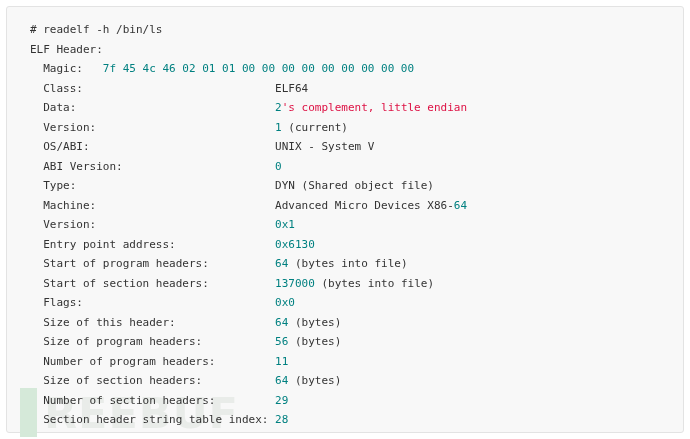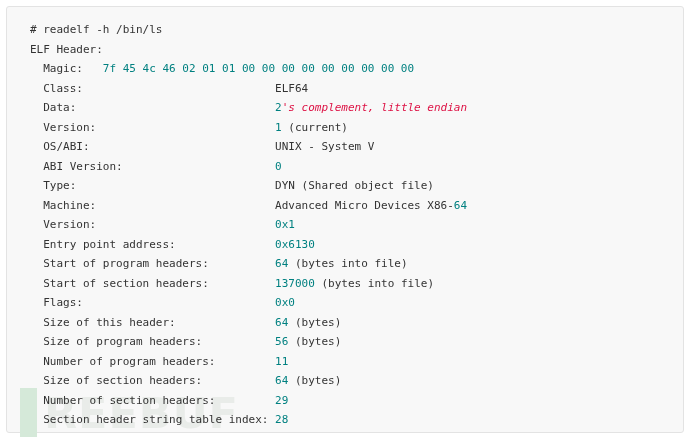--- a/index.html
+++ b/index.html
@@ -33,21 +33,21 @@
     margin: 0;
     font-family: "DejaVu Sans Mono", "Liberation Mono", monospace;
     font-size: 11px;
     line-height: 19.5px;
     color: var(--text, #333333);
     z-index: 2;
   }
   .line { white-space: pre; }
   .p { color: var(--text, #333333); }
   .n { color: var(--number, #008080); margin-top: 8px; }
-  .s { color: var(--string, #dd1144); font-style: italic; }
+  .s { color: var(--string, #dd1144); }
   .watermark {
     position: absolute;
     left: 20px;
     top: 388px;
     display: flex;
     align-items: flex-start;
     z-index: 1;
     pointer-events: none;
   }
   .wm-bar {

